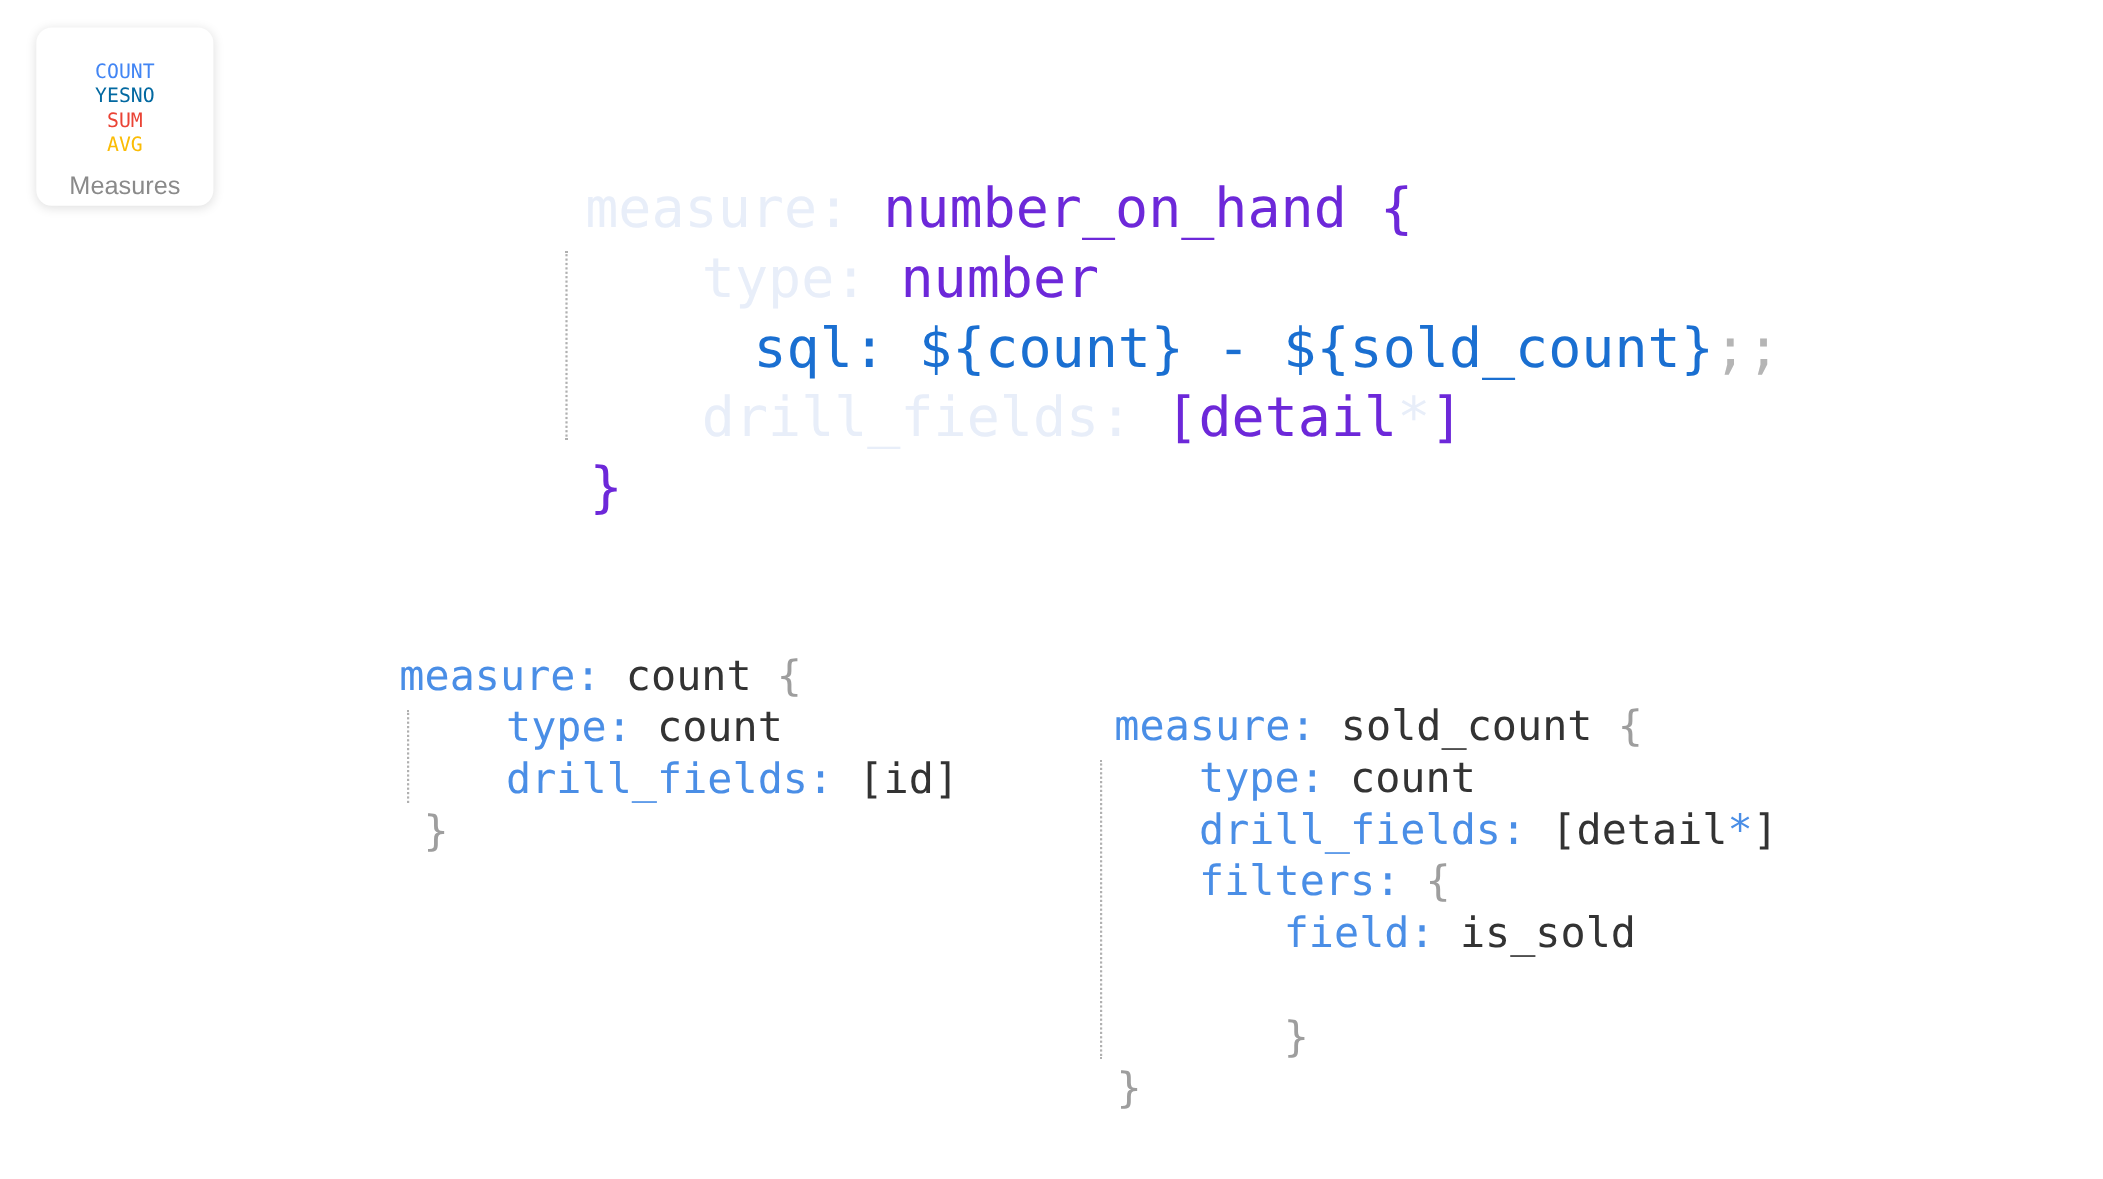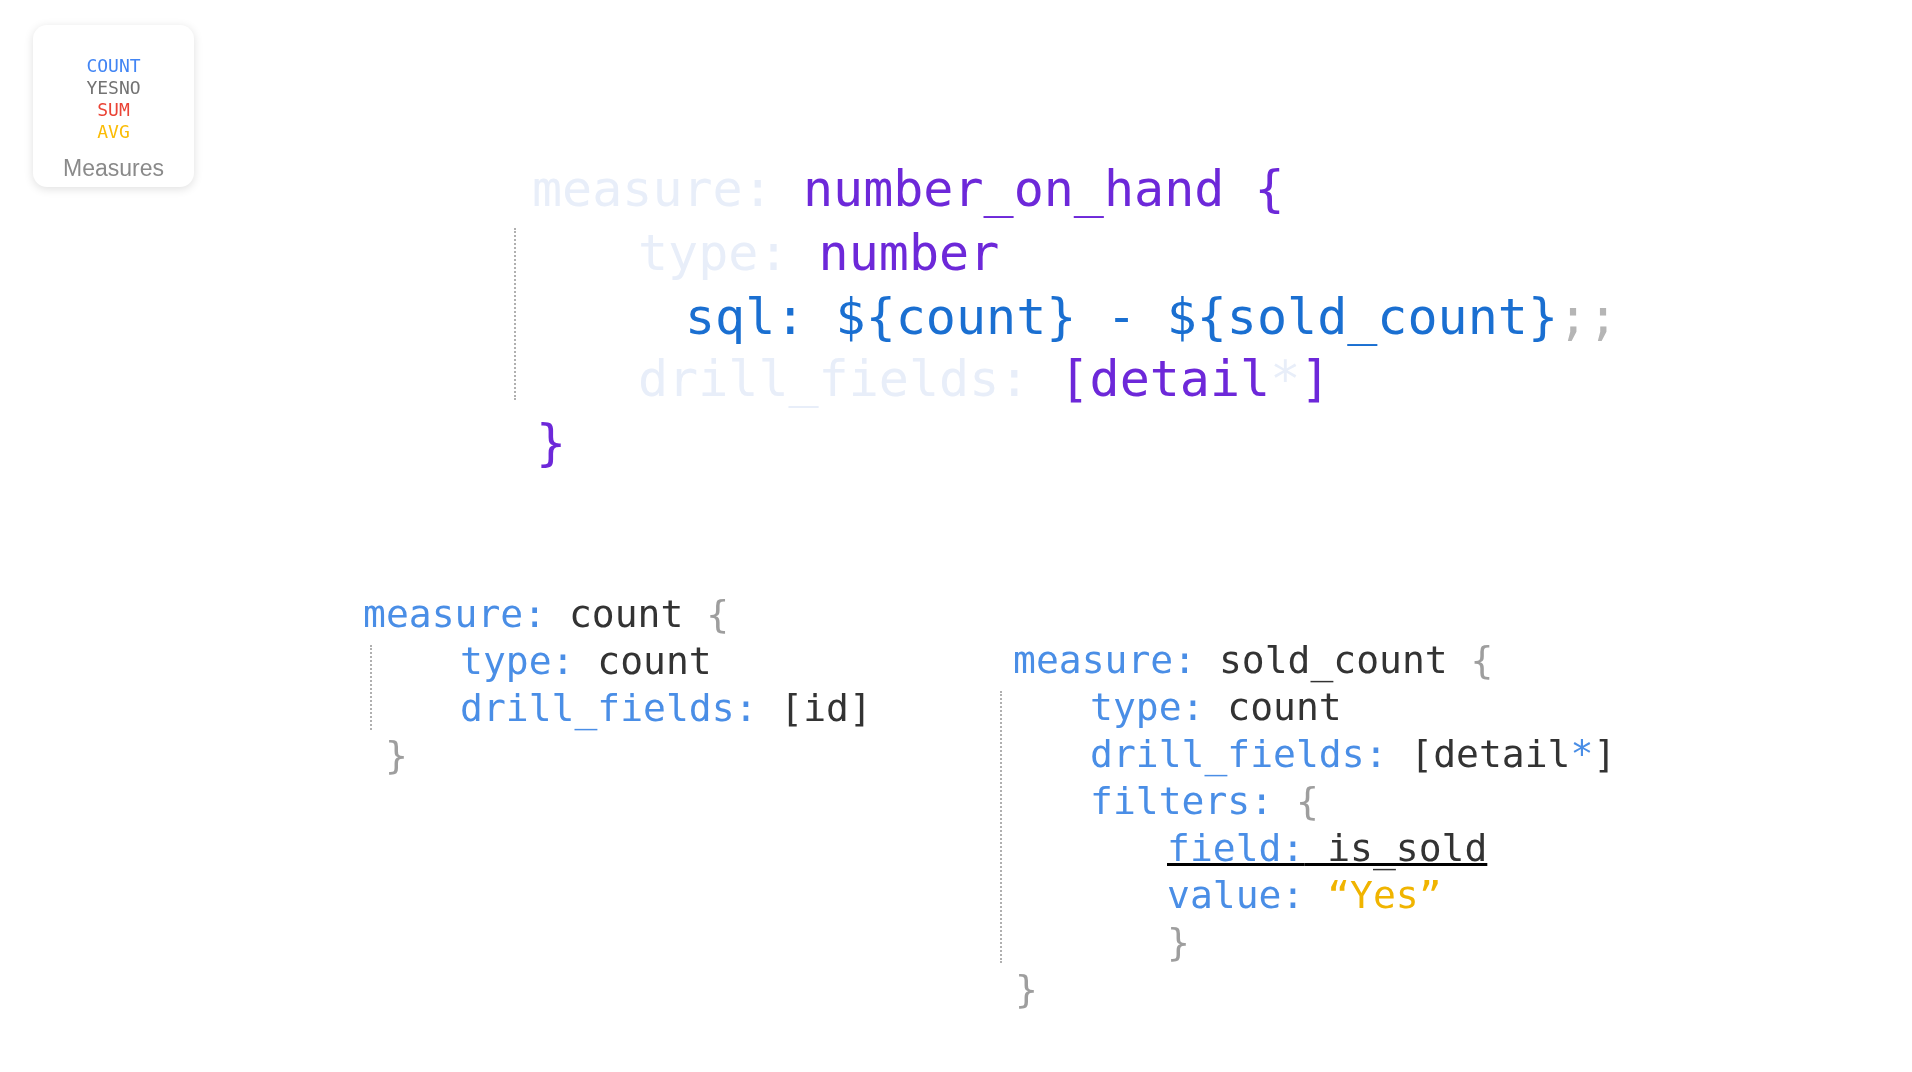--- a/index.html
+++ b/index.html
@@ -22,21 +22,21 @@
   .top .hl{color:#1a6fd1;}
   .top .hs{color:#b5b5b5;}
   .bot{font-size:38px;}
 </style>
 </head>
 <body>
 
 <div class="card">
   <div class="kwbox">
     <div class="kw" style="color:#4285f4">COUNT</div>
-    <div class="kw" style="color:#737373">YESNO</div>
+    <div class="kw" style="color:#0369a1">YESNO</div>
     <div class="kw" style="color:#ea4335">SUM</div>
     <div class="kw" style="color:#fbbc05">AVG</div>
   </div>
   <div class="label">Measures</div>
 </div>
 
 <div class="code top" style="left:0;top:0;">
   <div class="vline" style="left:514px;top:228px;height:172px;"></div>
   <div class="line" style="left:532px;top:160px;"><span class="fk">measure:</span><span class="fv"> number_on_hand</span><span class="fv"> {</span></div>
   <div class="line" style="left:638px;top:224px;"><span class="fk">type:</span><span class="fv"> number</span></div>
@@ -52,17 +52,16 @@
   <div class="line" style="left:460px;top:686px;"><span class="k">drill_fields:</span><span class="v"> [id]</span></div>
   <div class="line" style="left:385px;top:733px;"><span class="b">}</span></div>
 </div>
 
 <div class="code bot" style="left:0;top:0;margin-top:46px;">
   <div class="vline" style="left:1000px;top:645px;height:272px;"></div>
   <div class="line" style="left:1013px;top:592px;"><span class="k">measure:</span><span class="v"> sold_count</span><span class="b"> {</span></div>
   <div class="line" style="left:1090px;top:639px;"><span class="k">type:</span><span class="v"> count</span></div>
   <div class="line" style="left:1090px;top:686px;"><span class="k">drill_fields:</span><span class="v"> [detail</span><span class="k">*</span><span class="v">]</span></div>
   <div class="line" style="left:1090px;top:733px;"><span class="k">filters:</span><span class="b"> {</span></div>
-  <div class="line" style="left:1167px;top:780px;text-decoration:underline;"><span class="k">field:</span><span class="v"> is_sold</span></div>
-  <div class="line" style="left:1167px;top:827px;"><span class="k">value:</span><span class="s"> “Yes”</span></div>
+  <div class="line" style="left:1167px;top:780px;"><span class="k">field:</span><span class="v"> is_sold</span></div>
   <div class="line" style="left:1167px;top:874px;"><span class="b">}</span></div>
   <div class="line" style="left:1015px;top:921px;"><span class="b">}</span></div>
 </div>
 
 </body></html>

